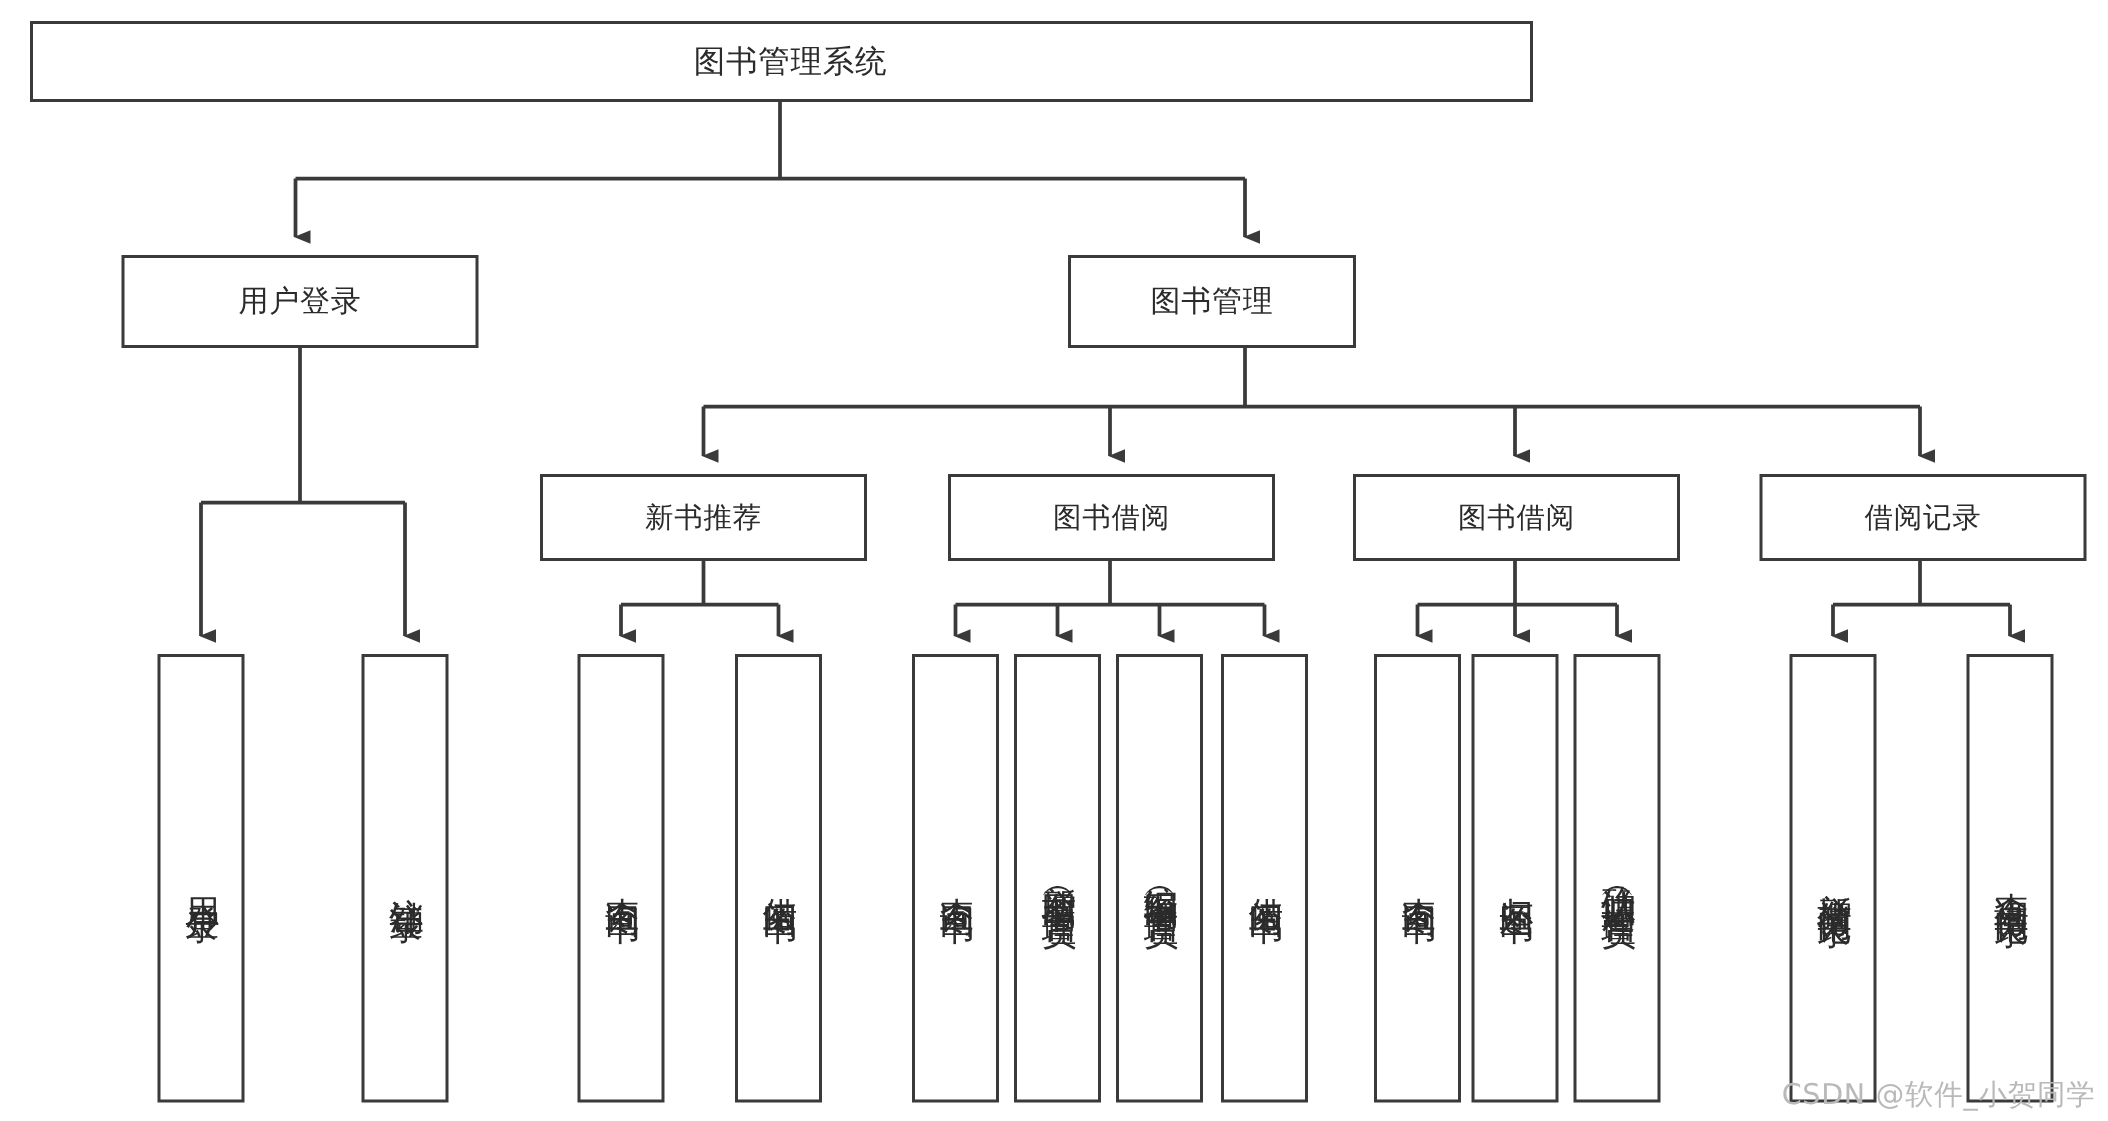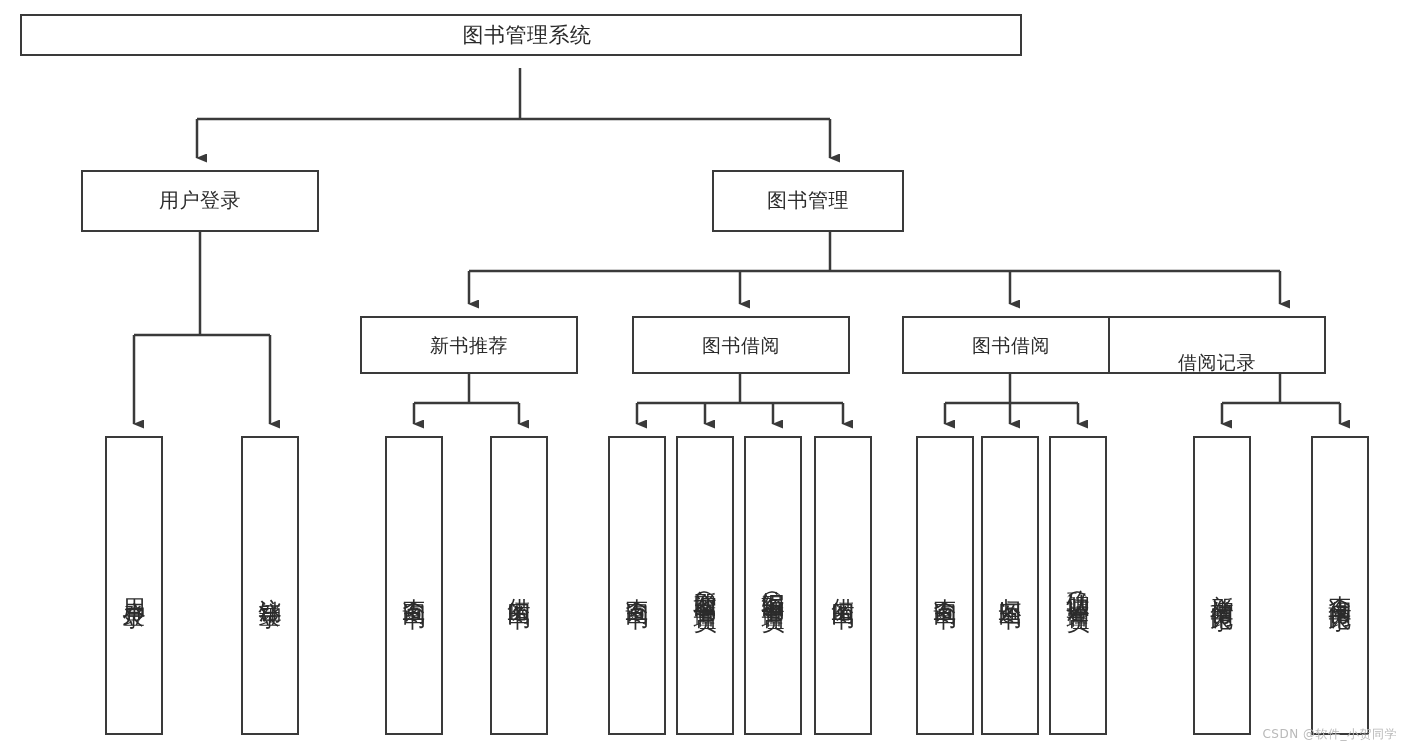--- a/index.html
+++ b/index.html
@@ -32,34 +32,34 @@
     justify-content: center;
     color: #2b2b2b;
   }
   .node .label {
     display: block;
     text-align: center;
     line-height: 1.06;
     letter-spacing: 0.5px;
   }
   
-  .node-root { left: 20px; top: 14px; width: 1002px; height: 42px; padding-left: 12px; }
+  .node-root { left: 20px; top: 14px; width: 1002px; height: 54px; padding-left: 12px; }
   .node-root .label { font-size: 21px; }
   
   .node-t2 { height: 62px; }
   .node-t2 .label { font-size: 20px; }
   .node-login   { left: 81px;  top: 170px; width: 238px; }
   .node-bookmgr { left: 712px; top: 170px; width: 192px; }
   
   .node-t3 { top: 316px; height: 58px; width: 218px; }
   .node-t3 .label { font-size: 19px; }
   .node-t3-a { left: 360px; }
   .node-t3-b { left: 632px; }
   .node-t3-c { left: 902px; }
-  .node-t3-d { left: 1108px; align-items: flex-end; }
+  .node-t3-d { left: 1173px; }
   
   .leaf {
     top: 436px;
     height: 299px;
     width: 58px;
     align-items: center;
     justify-content: center;
   }
   .leaf .label {
     writing-mode: vertical-rl;
@@ -67,21 +67,21 @@
     font-size: 23px;
     line-height: 1.0;
     letter-spacing: 3px;
     white-space: nowrap;
     max-height: 288px;
   }
   .watermark {
     position: absolute;
     right: 8px;
     bottom: 4px;
-    font-size: 12px;
+    font-size: 19px;
     color: #b9b9b9;
     letter-spacing: 0.5px;
     white-space: nowrap;
   }
 </style>
 </head>
 <body>
 
 <div id="canvas">
 

